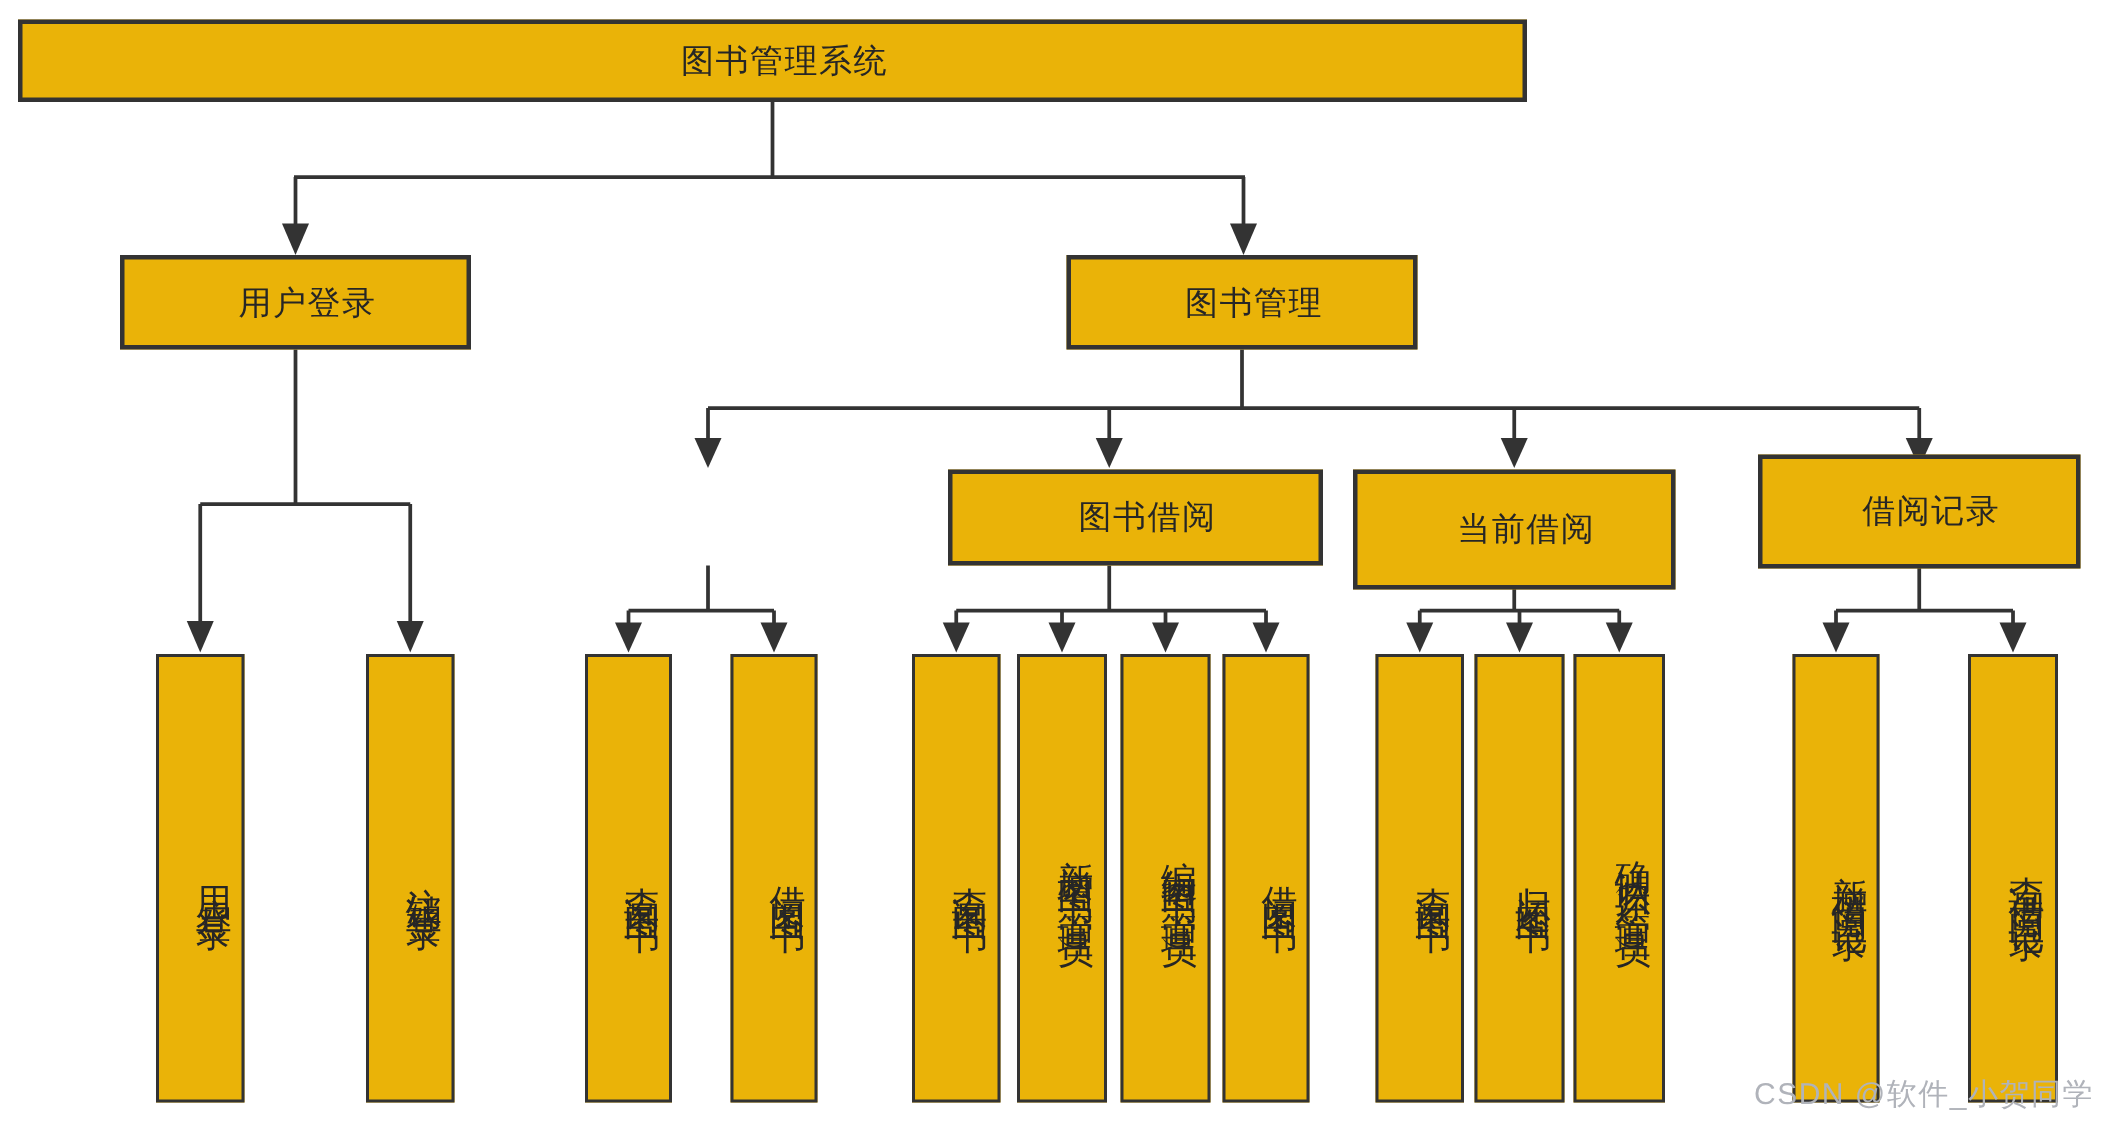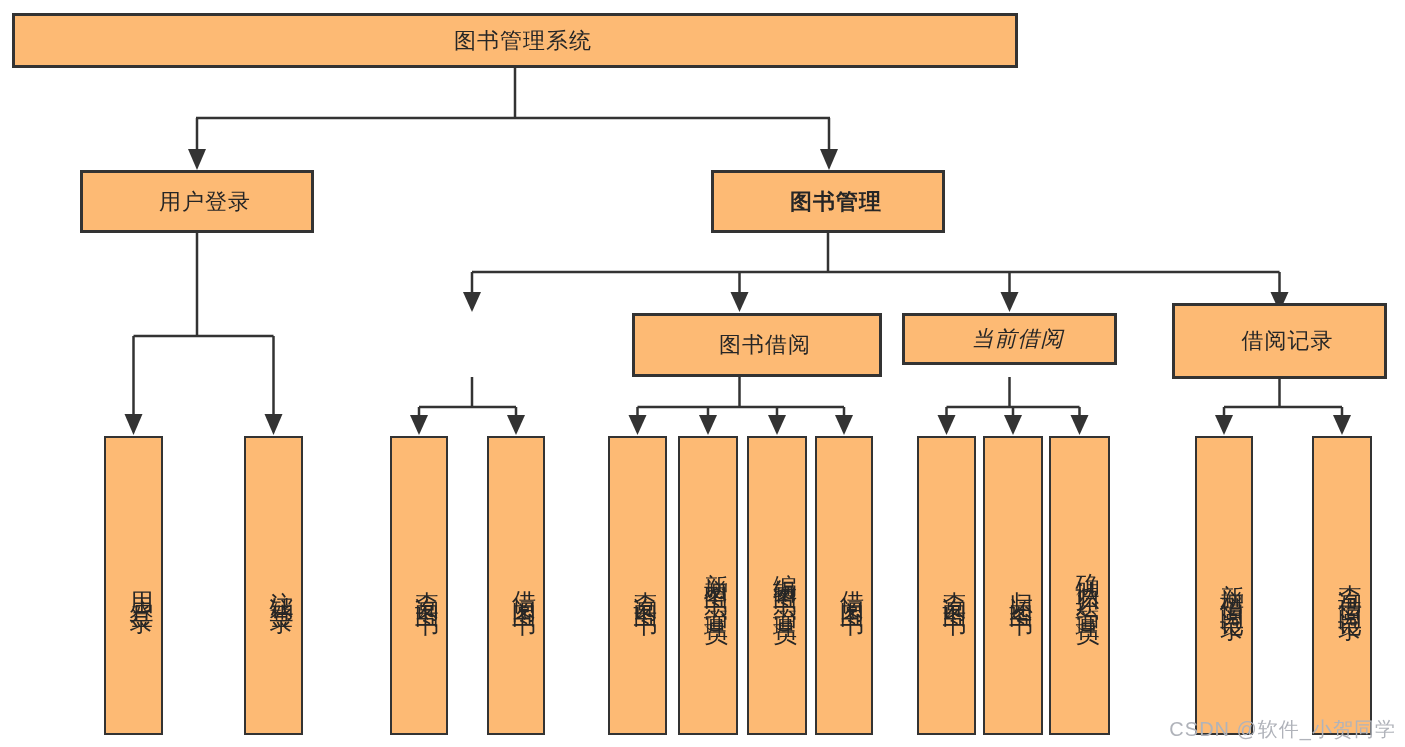--- a/index.html
+++ b/index.html
@@ -16,21 +16,21 @@
     left: 0; top: 0;
     width: 1405px; height: 747px;
     z-index: 1;
     pointer-events: none;
   }
   .wires line { stroke: #333333; stroke-width: 2.5; }
   .wires polygon { fill: #333333; }
   .node {
     position: absolute;
     box-sizing: border-box;
-    background: #fdba74;
+    background: #eab308;
     border: 3px solid #333333;
     display: flex;
     align-items: center;
     justify-content: center;
     color: #262626;
     font-size: 22px;
     letter-spacing: 1px;
     z-index: 2;
     text-align: left;
     padding-left: 16px;
@@ -119,24 +119,24 @@
     <line x1="1224" y1="407" x2="1342" y2="407"></line>
     <line x1="1224" y1="407" x2="1224" y2="417"></line>
     <polygon points="1215,415 1233,415 1224,435"></polygon>
     <line x1="1342" y1="407" x2="1342" y2="417"></line>
     <polygon points="1333,415 1351,415 1342,435"></polygon>
   </svg>
 
   <div class="node" style="left:12px; top:13px; width:1006px; height:55px;">图书管理系统</div>
 
   <div class="node" style="left:80px; top:170px; width:234px; height:63px;">用户登录</div>
-  <div class="node" style="left:711px; top:170px; width:234px; height:63px;font-weight:bold;">图书管理</div>
+  <div class="node" style="left:711px; top:170px; width:234px; height:63px;">图书管理</div>
 
   <div class="node" style="left:632px; top:313px; width:250px; height:64px;">图书借阅</div>
-  <div class="node" style="left:902px; top:313px; width:215px; height:52px;font-style:italic;">当前借阅</div>
+  <div class="node" style="left:902px; top:313px; width:215px; height:80px;">当前借阅</div>
   <div class="node" style="left:1172px; top:303px; width:215px; height:76px;">借阅记录</div>
 
   <div class="node leaf" style="left:104px; top:436px; width:59px; height:299px;">用户登录</div>
   <div class="node leaf" style="left:244px; top:436px; width:59px; height:299px;">注销登录</div>
 
   <div class="node leaf" style="left:390px; top:436px; width:58px; height:299px;">查询图书</div>
   <div class="node leaf" style="left:487px; top:436px; width:58px; height:299px;">借阅图书</div>
 
   <div class="node leaf" style="left:608px; top:436px; width:59px; height:299px;">查询图书</div>
   <div class="node leaf" style="left:678px; top:436px; width:60px; height:299px;">新增图书（管理员）</div>

